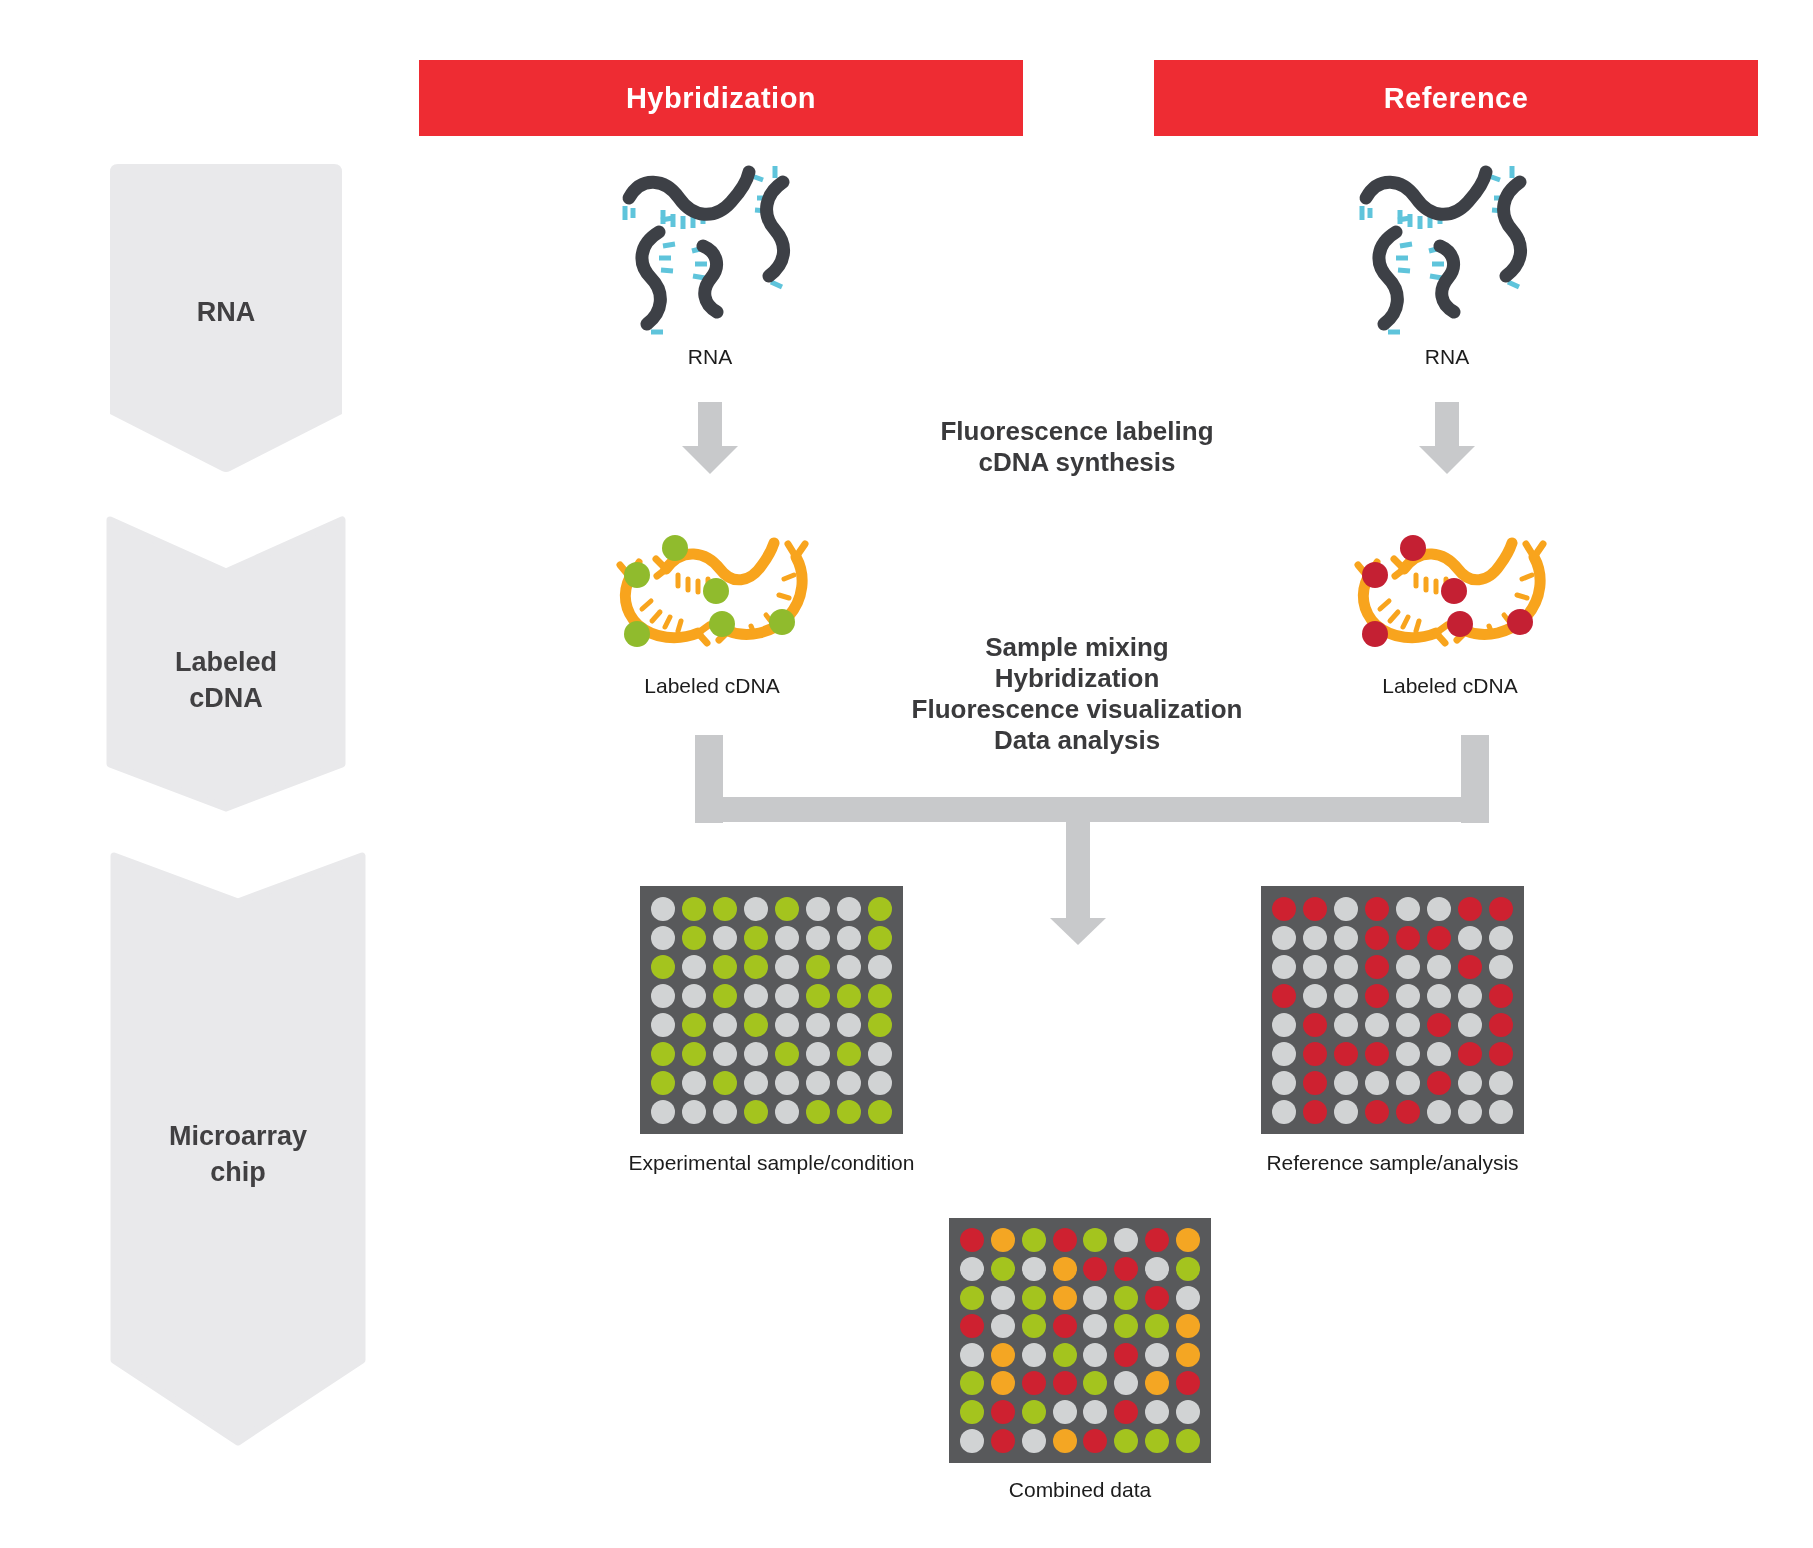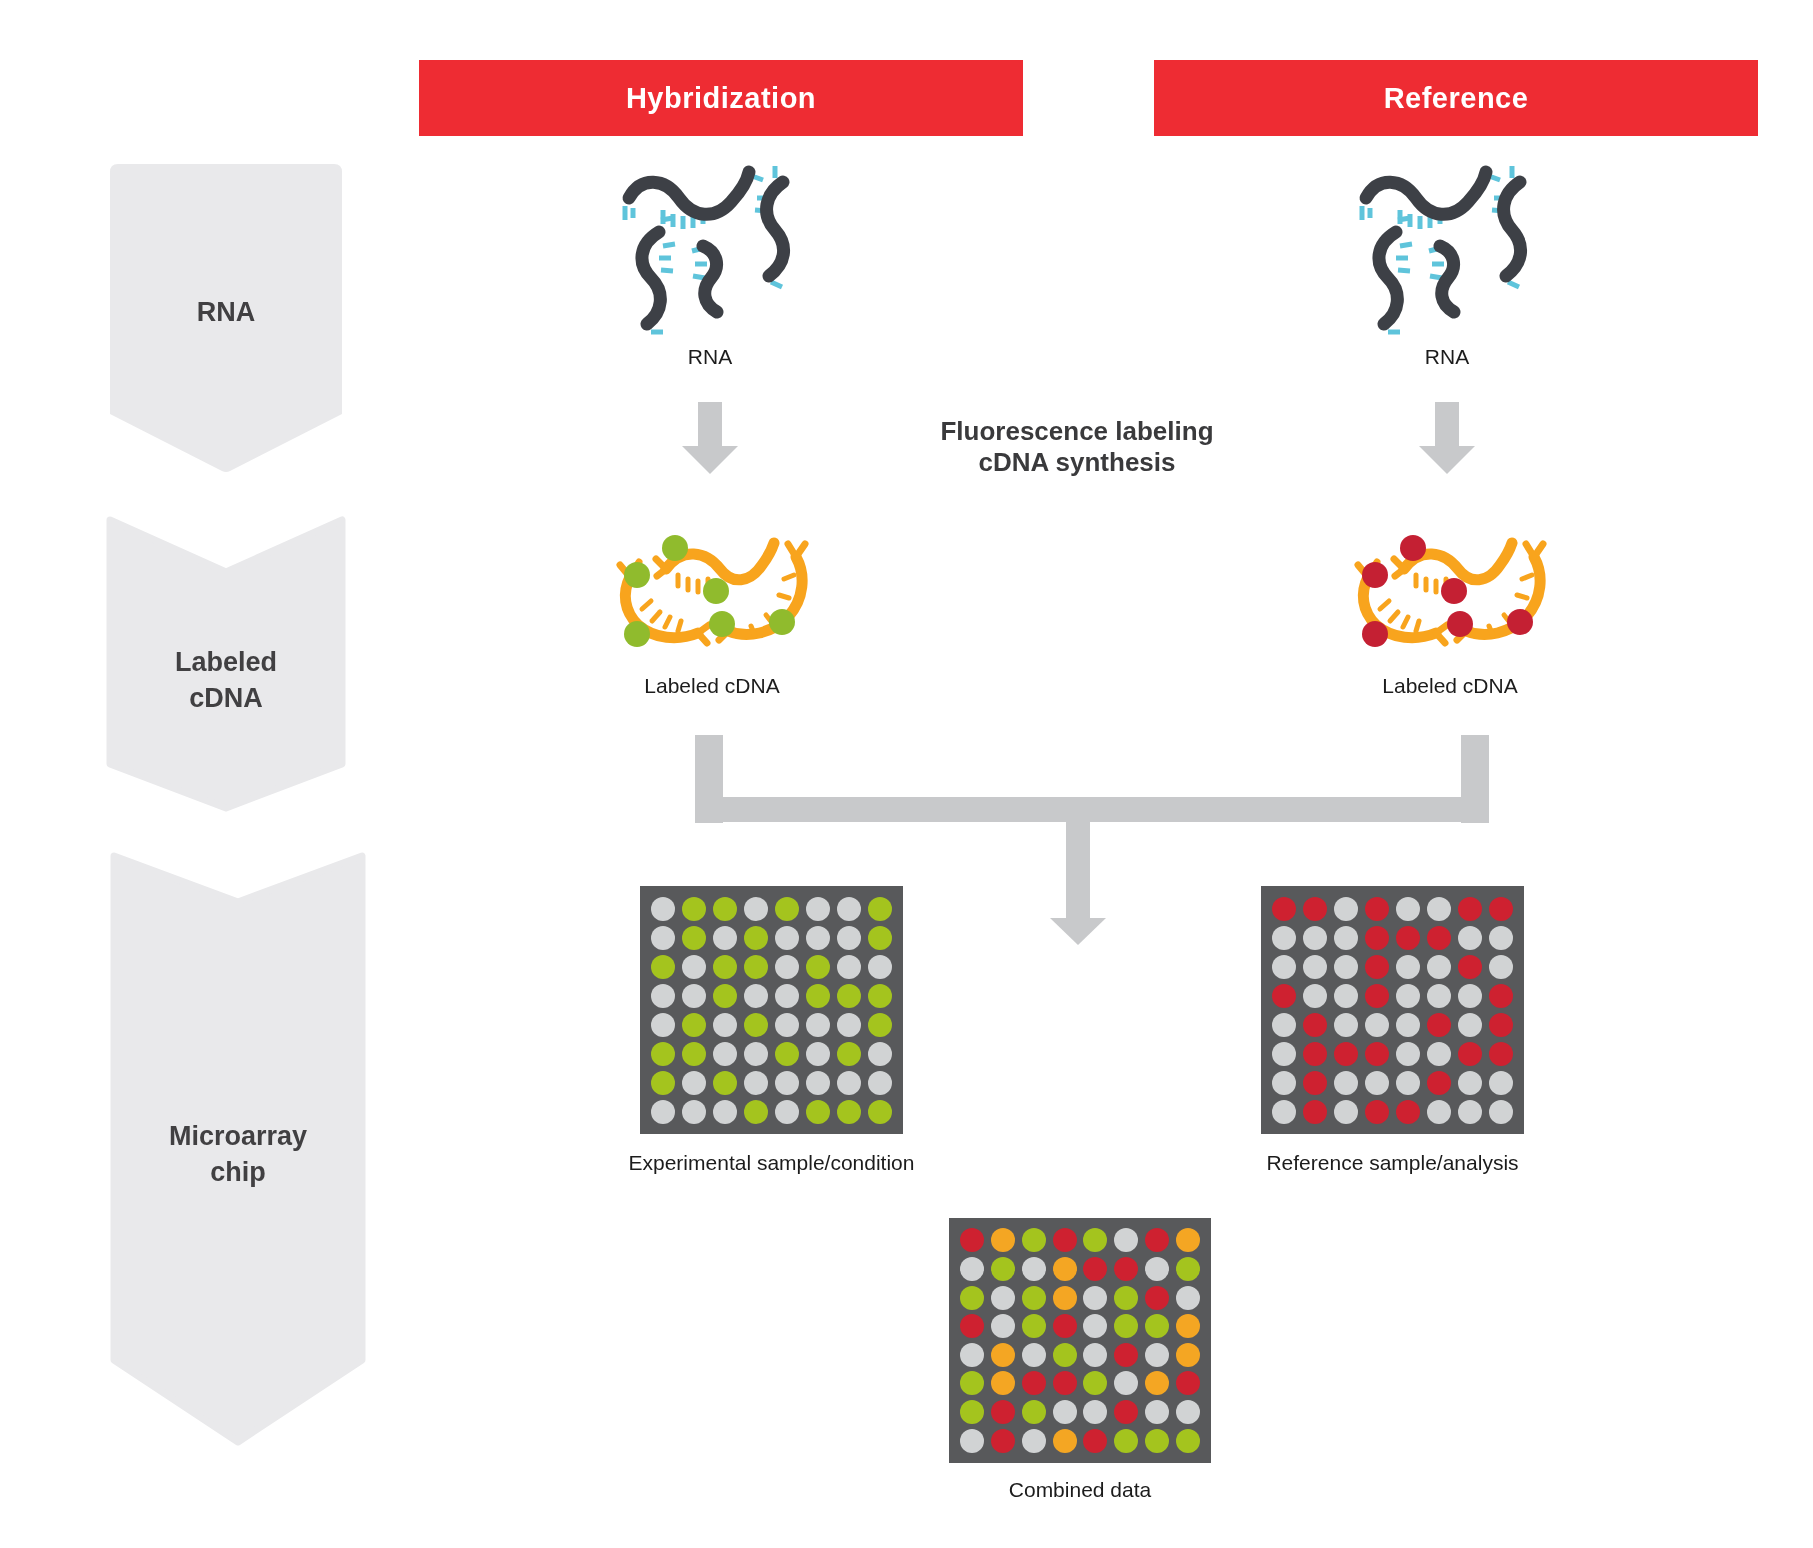--- a/index.html
+++ b/index.html
@@ -201,20 +201,26 @@
       <circle cx="63" cy="15" r="13"></circle>
         <circle cx="25" cy="42" r="13"></circle>
         <circle cx="104" cy="58" r="13"></circle>
       <circle cx="110" cy="91" r="13"></circle>
         <circle cx="25" cy="101" r="13"></circle>
         <circle cx="170" cy="89" r="13"></circle>
     </g>
   </svg>
   <div class="abs caption" style="left:1350px;top:673px;width:200px;">Labeled cDNA</div>
 
+  <div class="abs step-text" style="left:827px;top:632px;width:500px;">
+    <div>Sample mixing</div>
+    <div>Hybridization</div>
+    <div>Fluorescence visualization</div>
+    <div>Data analysis</div>
+  </div>
 
   <div class="abs gray" style="left:695px;top:735px;width:28px;height:88px;"></div>
   <div class="abs gray" style="left:1461px;top:735px;width:28px;height:88px;"></div>
   <div class="abs gray" style="left:695px;top:797px;width:794px;height:25px;"></div>
   <div class="abs gray" style="left:1066px;top:822px;width:24px;height:98px;"></div>
   <svg class="abs" style="left:1050px;top:918px;" width="56" height="27" viewBox="0 0 56 27">
     <polygon points="0,0 56,0 28,27" fill="#C8C9CB"></polygon>
   </svg>
 
   <div class="abs chip" style="left:640px;top:886px;width:263px;height:248px;">

